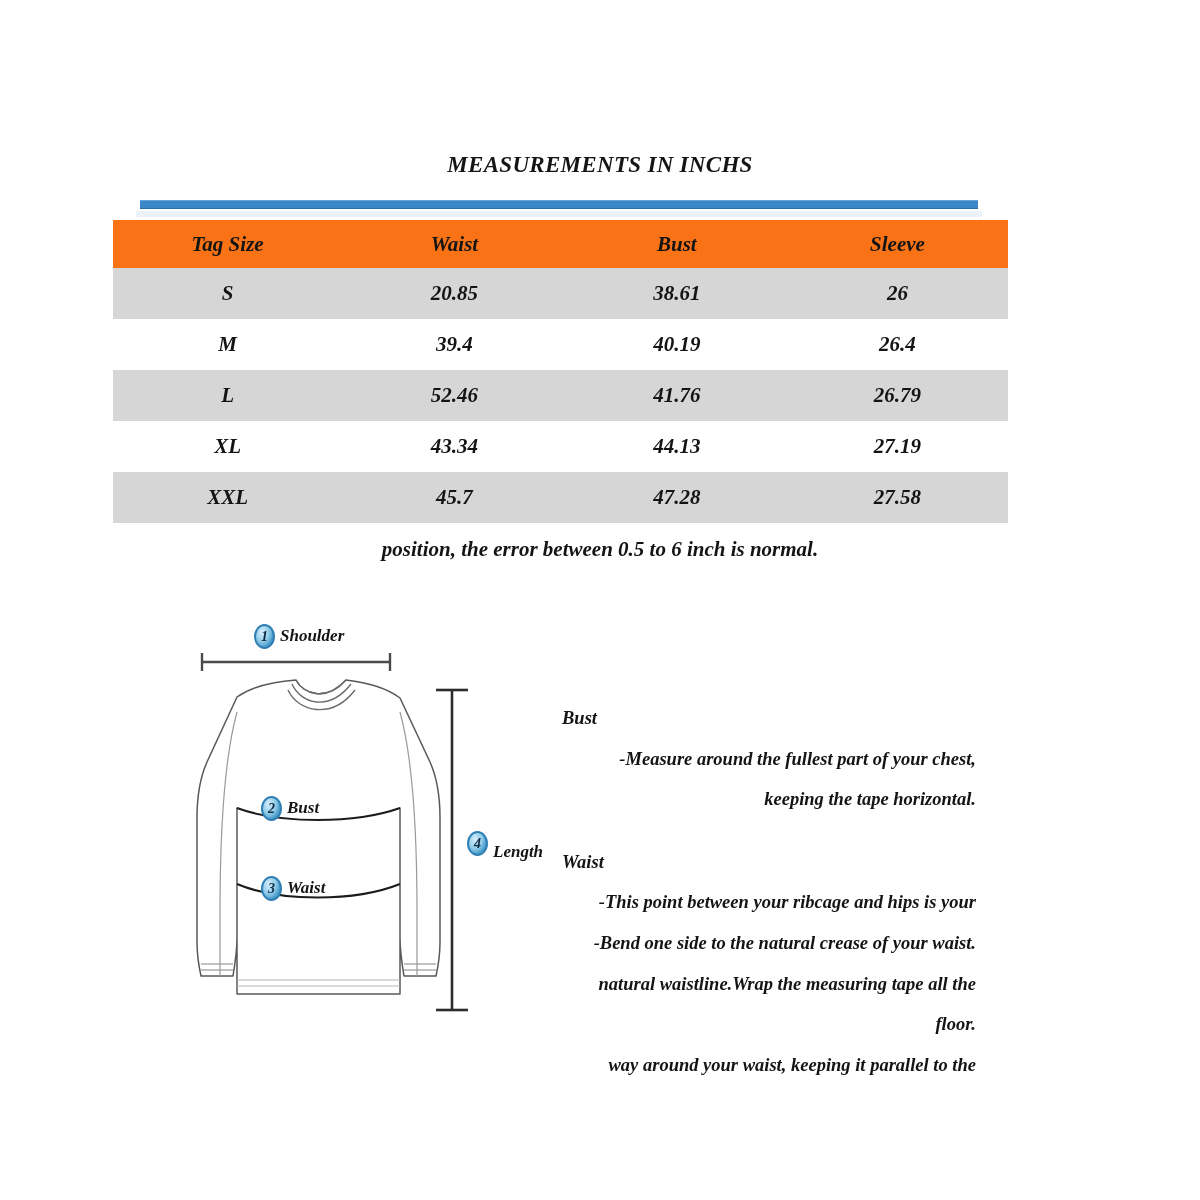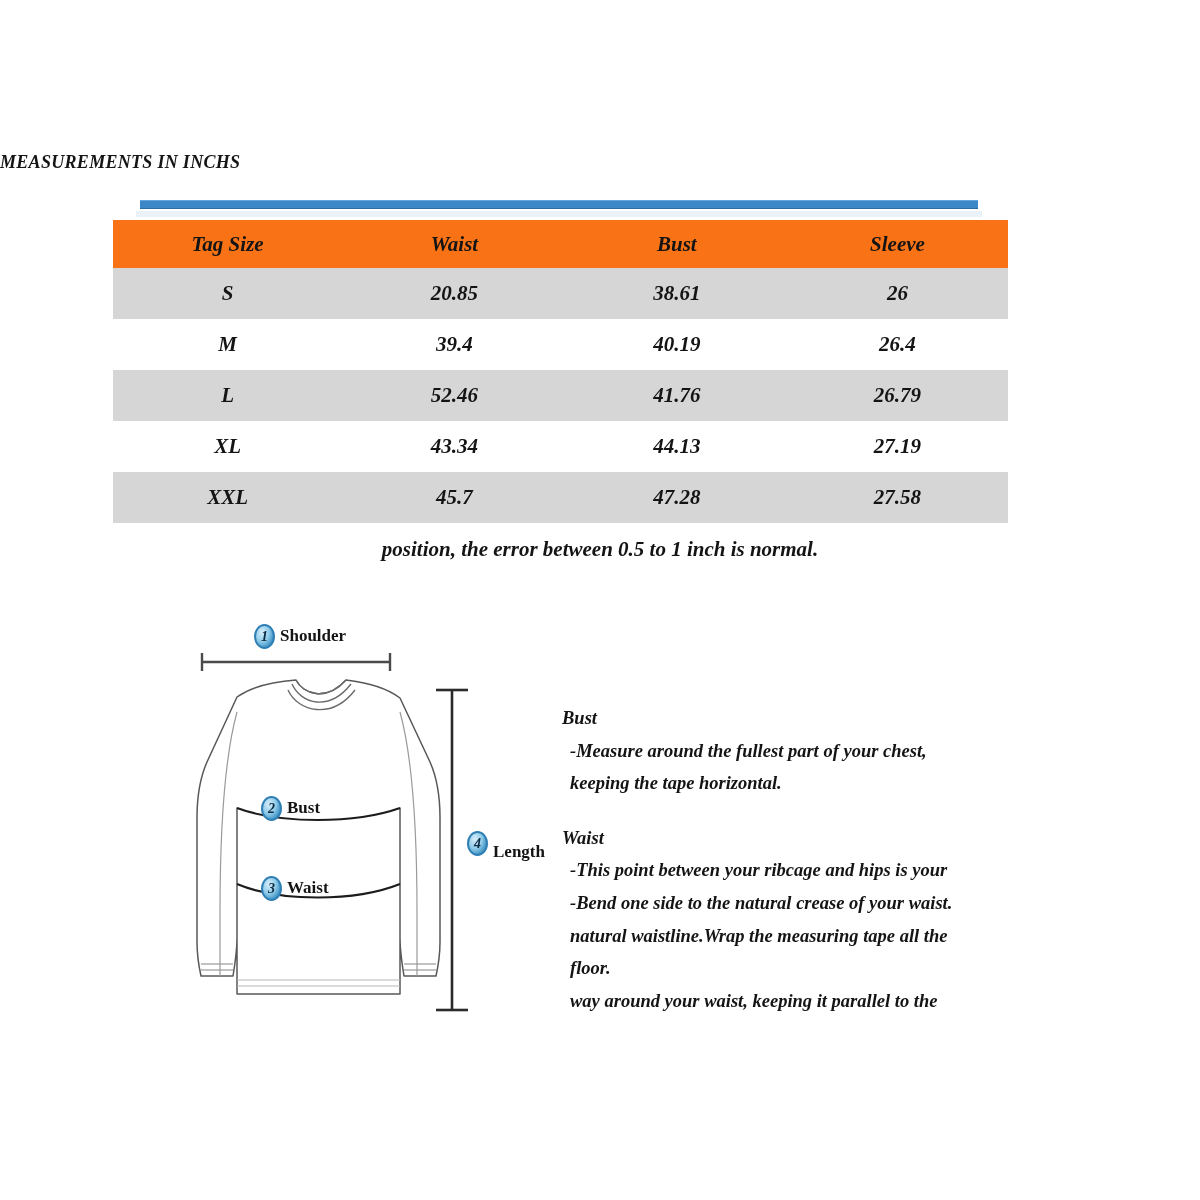--- a/index.html
+++ b/index.html
@@ -15,21 +15,22 @@
     font-family: "Liberation Serif", "DejaVu Serif", serif;
     color: #111111;
   }
 
   
   #chart-title {
     position: absolute;
     left: 0;
     top: 152px;
     width: 1200px;
-    font-size: 18px;
+    text-align: center;
+    font-size: 23px;
     font-weight: bold;
     font-style: italic;
     letter-spacing: 0.3px;
     color: #151515;
   }
 
   
   #title-rule {
     position: absolute;
     left: 140px;
@@ -124,38 +125,39 @@
     font-weight: bold;
     font-style: italic;
     font-family: "Liberation Serif", serif;
     line-height: 21px;
     text-align: center;
   }
   .callout {
     position: absolute;
     font-size: 17px;
     font-weight: bold;
+    font-style: italic;
     color: #141414;
     white-space: nowrap;
   }
 
   
   #instructions {
     position: absolute;
     left: 562px;
     top: 706px;
     width: 430px;
     font-size: 18.5px;
     font-style: italic;
     font-weight: bold;
     line-height: 1.33;
     color: #141414;
   }
   #instructions .sec-title { margin: 0; }
-  #instructions .sec-body { margin: 8px; }
+  #instructions .sec-body { margin: 16px; text-align: right; }
   #instructions .gap { height: 22px; }
 </style>
 </head>
 <body>
 
 <div id="chart-title">MEASUREMENTS IN INCHS</div>
 <div id="title-rule"></div>
 <div id="title-rule-shadow"></div>
 
 <table id="size-table">
@@ -201,21 +203,21 @@
     <tr class="odd">
       <td>XXL</td>
       <td>45.7</td>
       <td>47.28</td>
       <td>27.58</td>
     </tr>
   </tbody>
 </table>
 
 <div id="notice">
-  <div>position, the error between 0.5 to 1 inch is normal.</div>
+  <div>position, the error between 0.5 to 6 inch is normal.</div>
 </div>
 
 <div id="diagram">
   <svg width="420" height="430" viewBox="0 0 420 430">
 
     <g stroke="#4a4a4a" stroke-width="2.4" fill="none">
       <line x1="62" y1="50" x2="250" y2="50"></line>
       <line x1="62" y1="41" x2="62" y2="59"></line>
       <line x1="250" y1="41" x2="250" y2="59"></line>
     </g>

